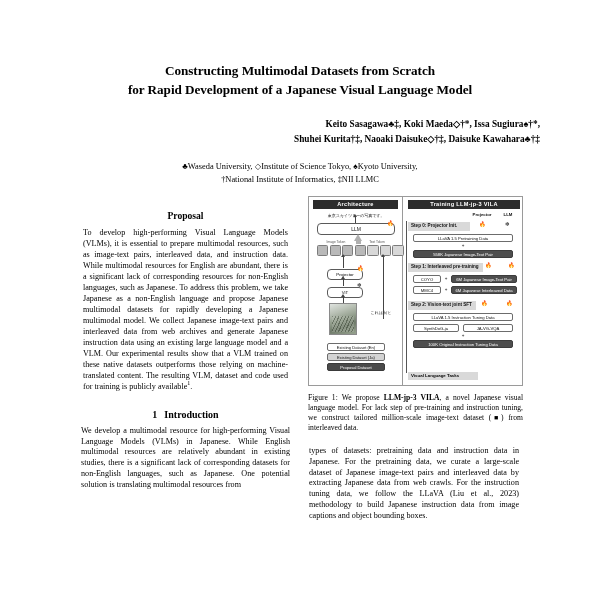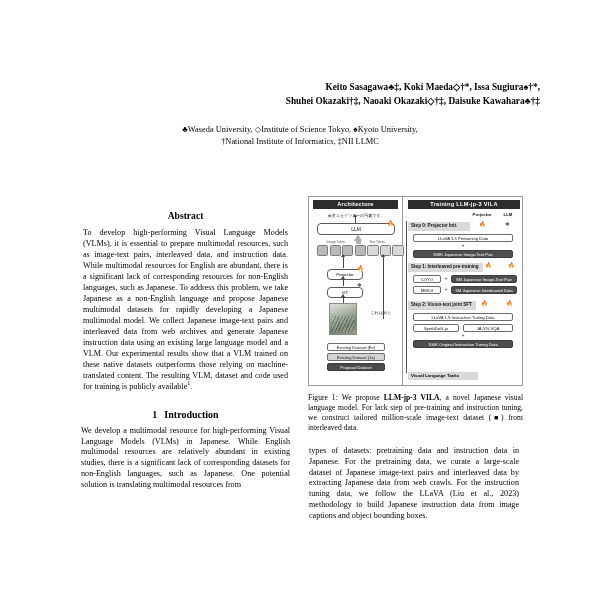--- a/index.html
+++ b/index.html
@@ -308,35 +308,39 @@
   .sq { font-size: 7px; }
 
   .italic { }
 </style>
 </head>
 <body>
 
 <div class="page">
 
   <div class="title-block">
+    <div class="paper-title">
+      <span>Constructing Multimodal Datasets from Scratch</span><br>
+      <span>for Rapid Development of a Japanese Visual Language Model</span>
+    </div>
     <div class="authors">
       <span>Keito Sasagawa♣‡, Koki Maeda◇†*, Issa Sugiura♠†*,</span><br>
-      <span>Shuhei Okazaki†‡, Naoaki Okazaki◇†‡, Daisuke Kawahara♣†‡</span>
+      <span>Shuhei Kurita†‡, Naoaki Daisuke◇†‡, Daisuke Kawahara♣†‡</span>
     </div>
     <div class="affiliations">
       <span>♣Waseda University, ◇Institute of Science Tokyo, ♠Kyoto University,</span><br>
       <span>†National Institute of Informatics, ‡NII LLMC</span>
     </div>
   </div>
 
   <div class="columns">
 
     <div class="col">
 
-      <div class="section-head">Abstract</div>
+      <div class="section-head">Proposal</div>
 
       <p class="body abstract-p"><span>To develop high-performing Visual Language Models (VLMs), it is essential to prepare multimodal resources, such as image-text pairs, interleaved data, and instruction data. While multimodal resources for English are abundant, there is a significant lack of corresponding resources for non-English languages, such as Japanese. To address this problem, we take Japanese as a non-English language and propose Japanese multimodal datasets for rapidly developing a Japanese multimodal model. We collect Japanese image-text pairs and interleaved data from web archives and generate Japanese instruction data using an existing large language model and a VLM. Our experimental results show that a VLM trained on these native datasets outperforms those relying on machine-translated content. The resulting VLM, dataset and code used for training is publicly available</span><sup class="fn">1</sup><span>.</span></p>
 
       <div class="section-head-left">
         <span class="num">1</span><span>Introduction</span>
       </div>
 
       <p class="body">We develop a multimodal resource for high-performing Visual Language Models (VLMs) in Japanese. While English multimodal resources are relatively abundant in existing studies, there is a significant lack of corresponding datasets for non-English languages, such as Japanese. One potential solution is translating multimodal resources from</p>
     </div>
 

